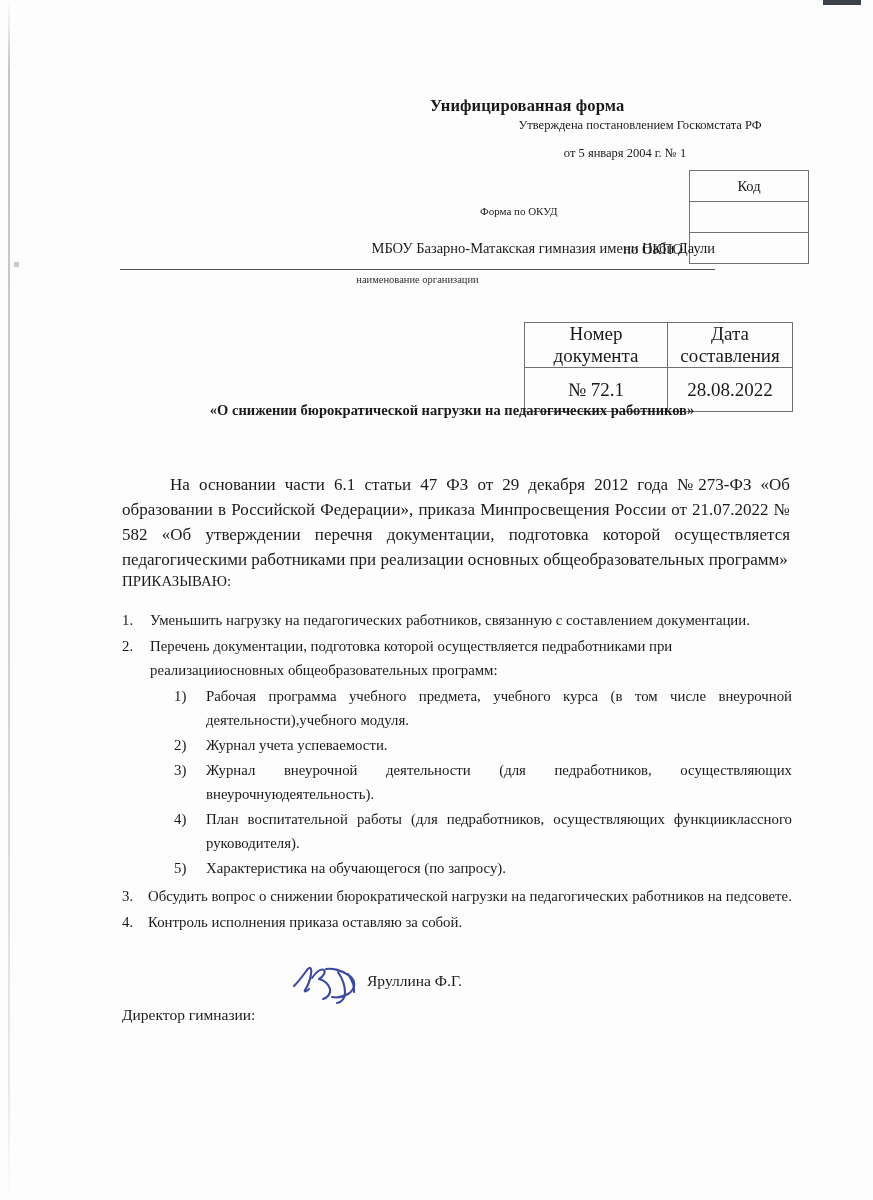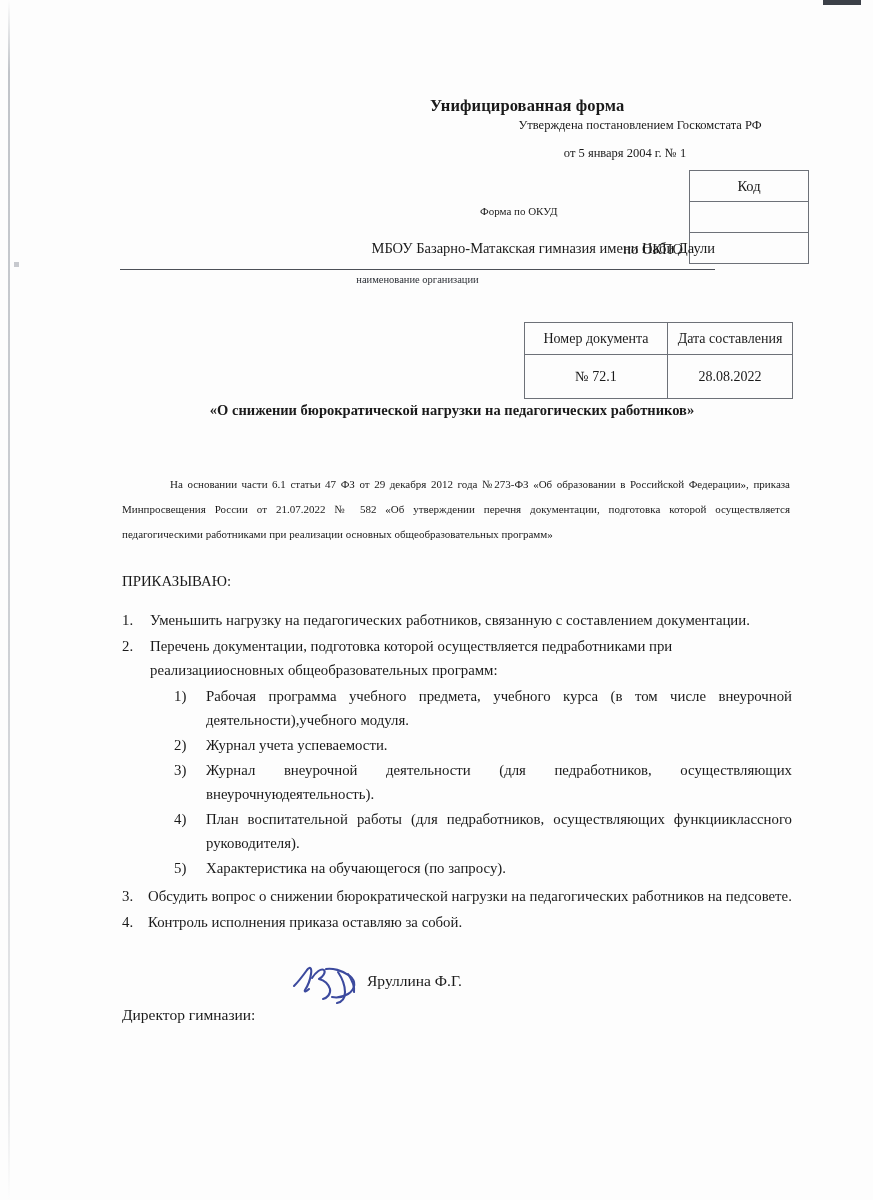--- a/index.html
+++ b/index.html
@@ -138,21 +138,21 @@
     font-size: 10.5px;
     color: #2b2f35;
   }
 
   
   .doc-table {
     position: absolute;
     left: 524px;
     top: 322px;
     border-collapse: collapse;
-    font-size: 14px;
+    font-size: 19px;
   }
   .doc-table th, .doc-table td {
     border: 1px solid #6d7178;
     text-align: center;
     vertical-align: middle;
     font-weight: normal;
     padding: 0 9px;
   }
   .doc-table th { height: 31px; }
   .doc-table td { height: 43px; }
@@ -179,21 +179,21 @@
     font-weight: bold;
     font-size: 14.5px;
   }
 
   
   .body-para {
     position: absolute;
     left: 122px;
     top: 472px;
     width: 668px;
-    font-size: 11px;
+    font-size: 17px;
     line-height: 25px;
     text-align: justify;
     text-indent: 48px;
   }
   .order-word {
     position: absolute;
     left: 122px;
     top: 573px;
     font-size: 14.8px;
   }

